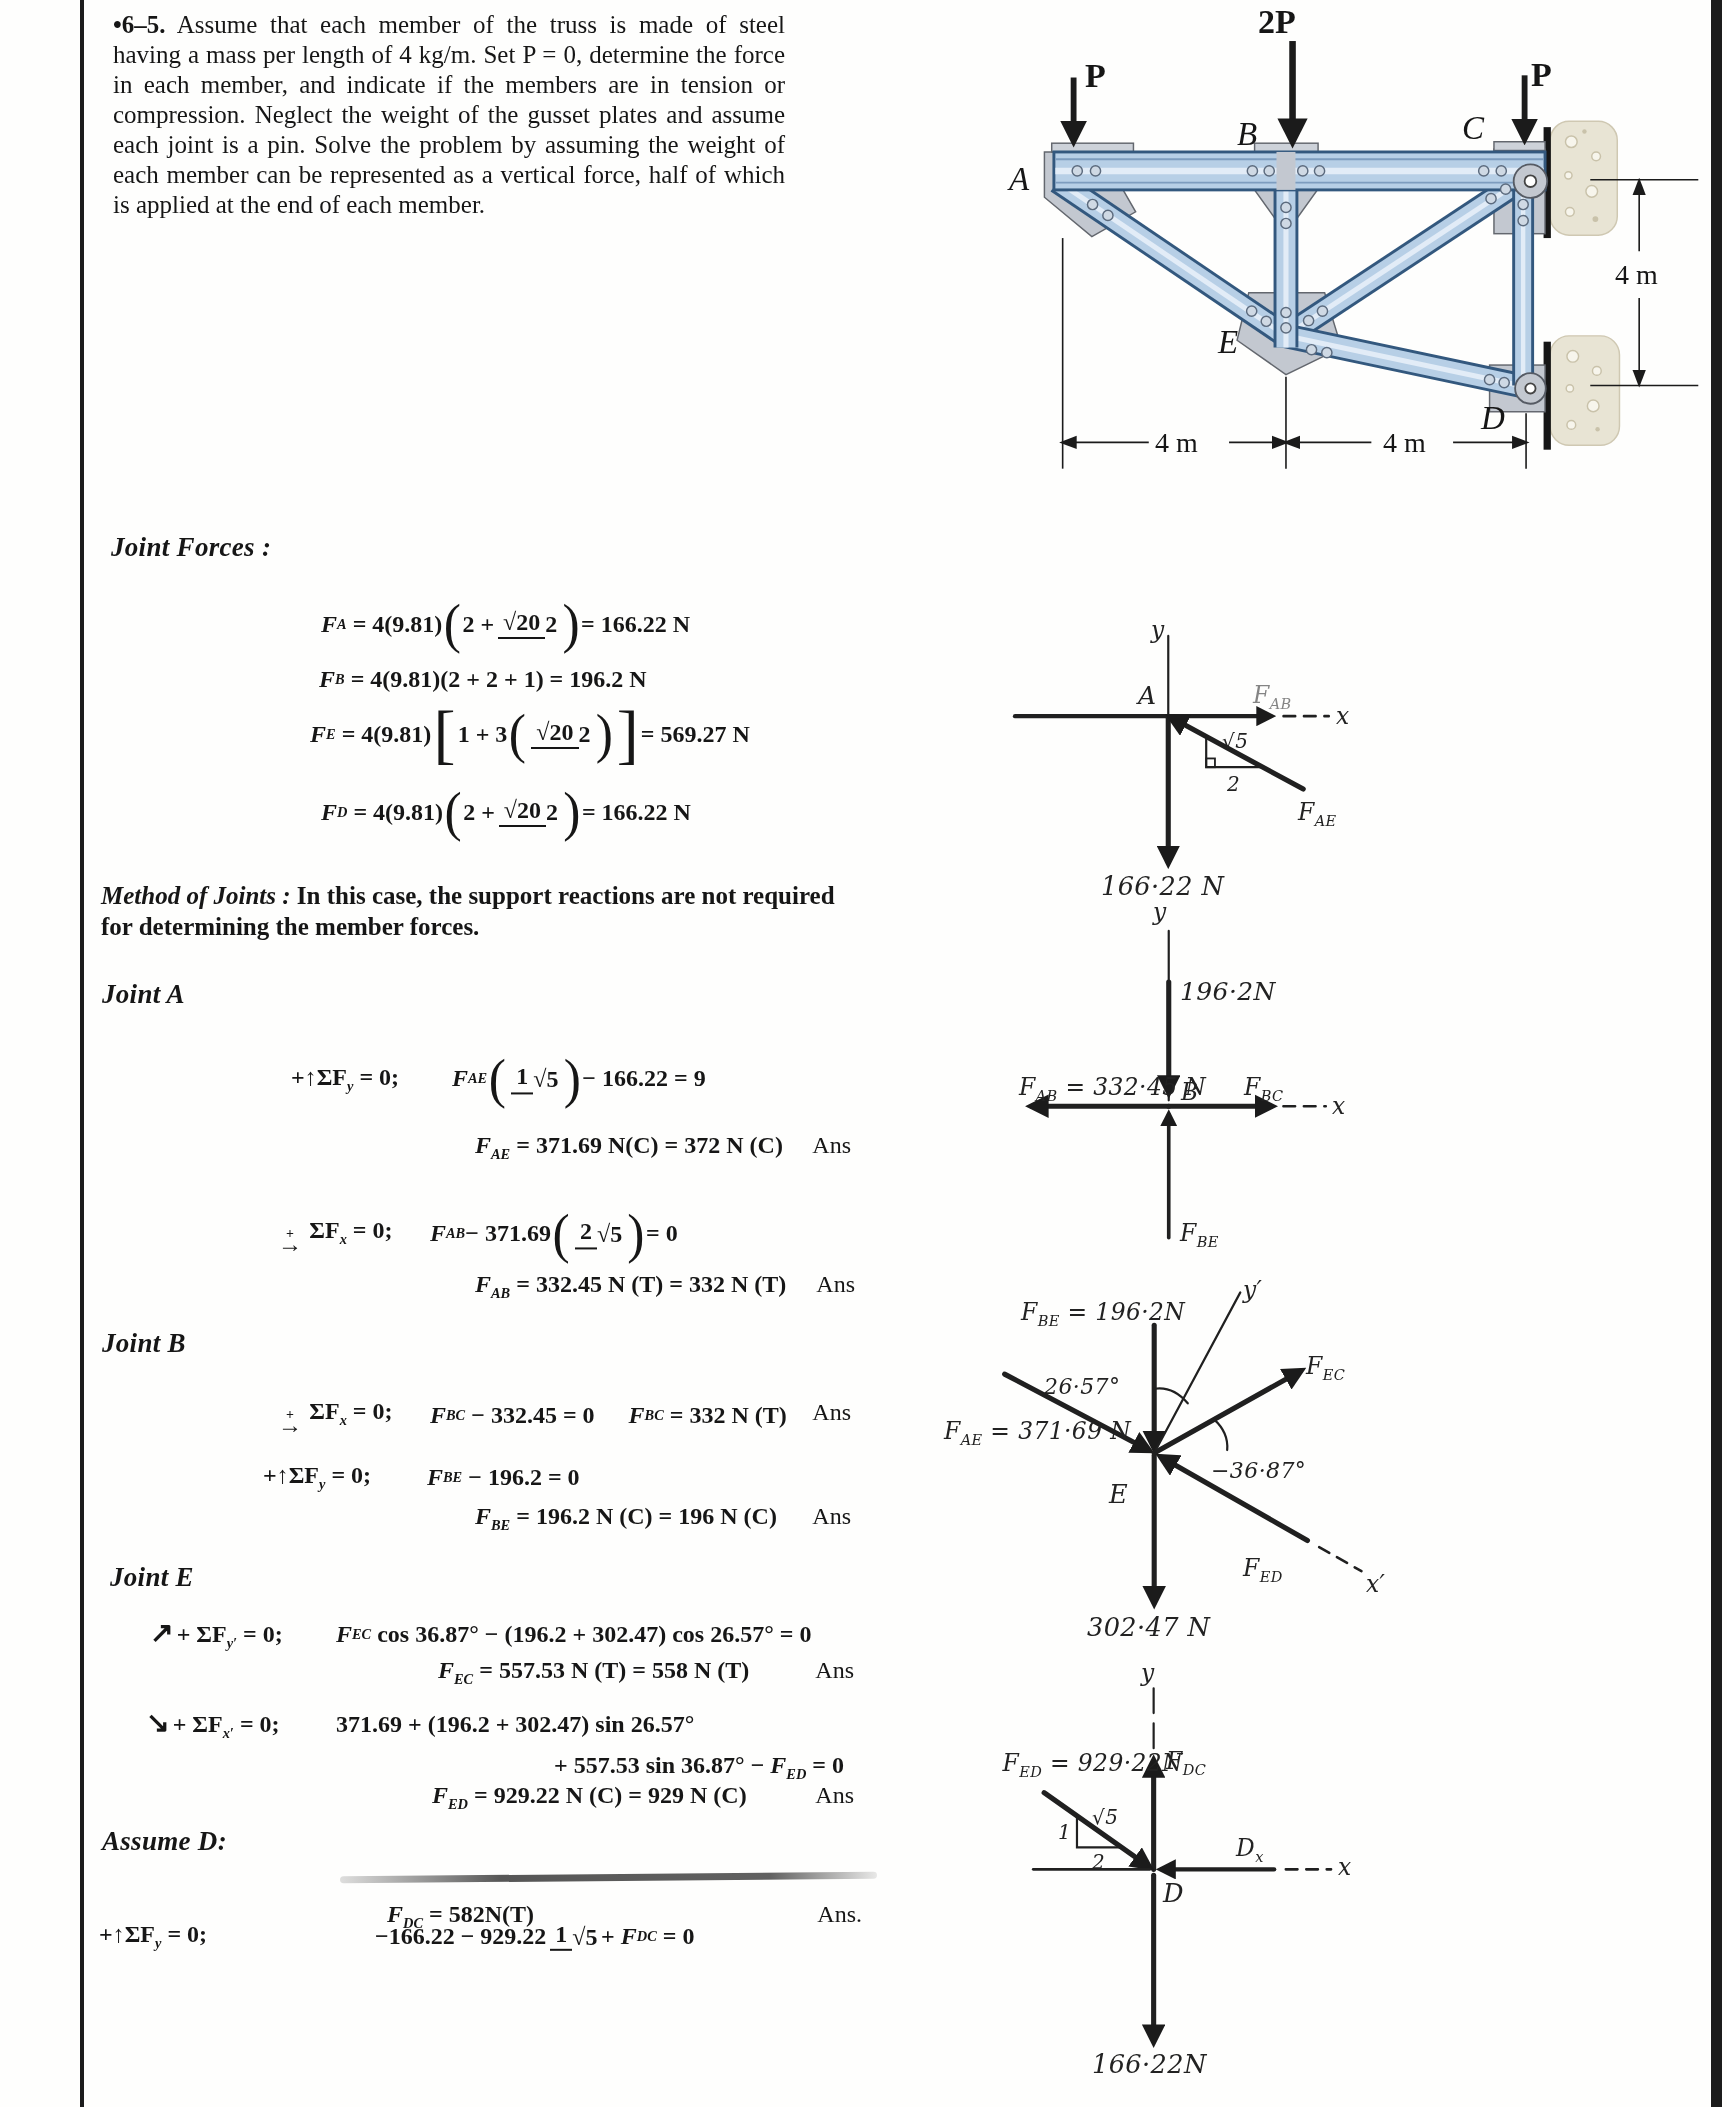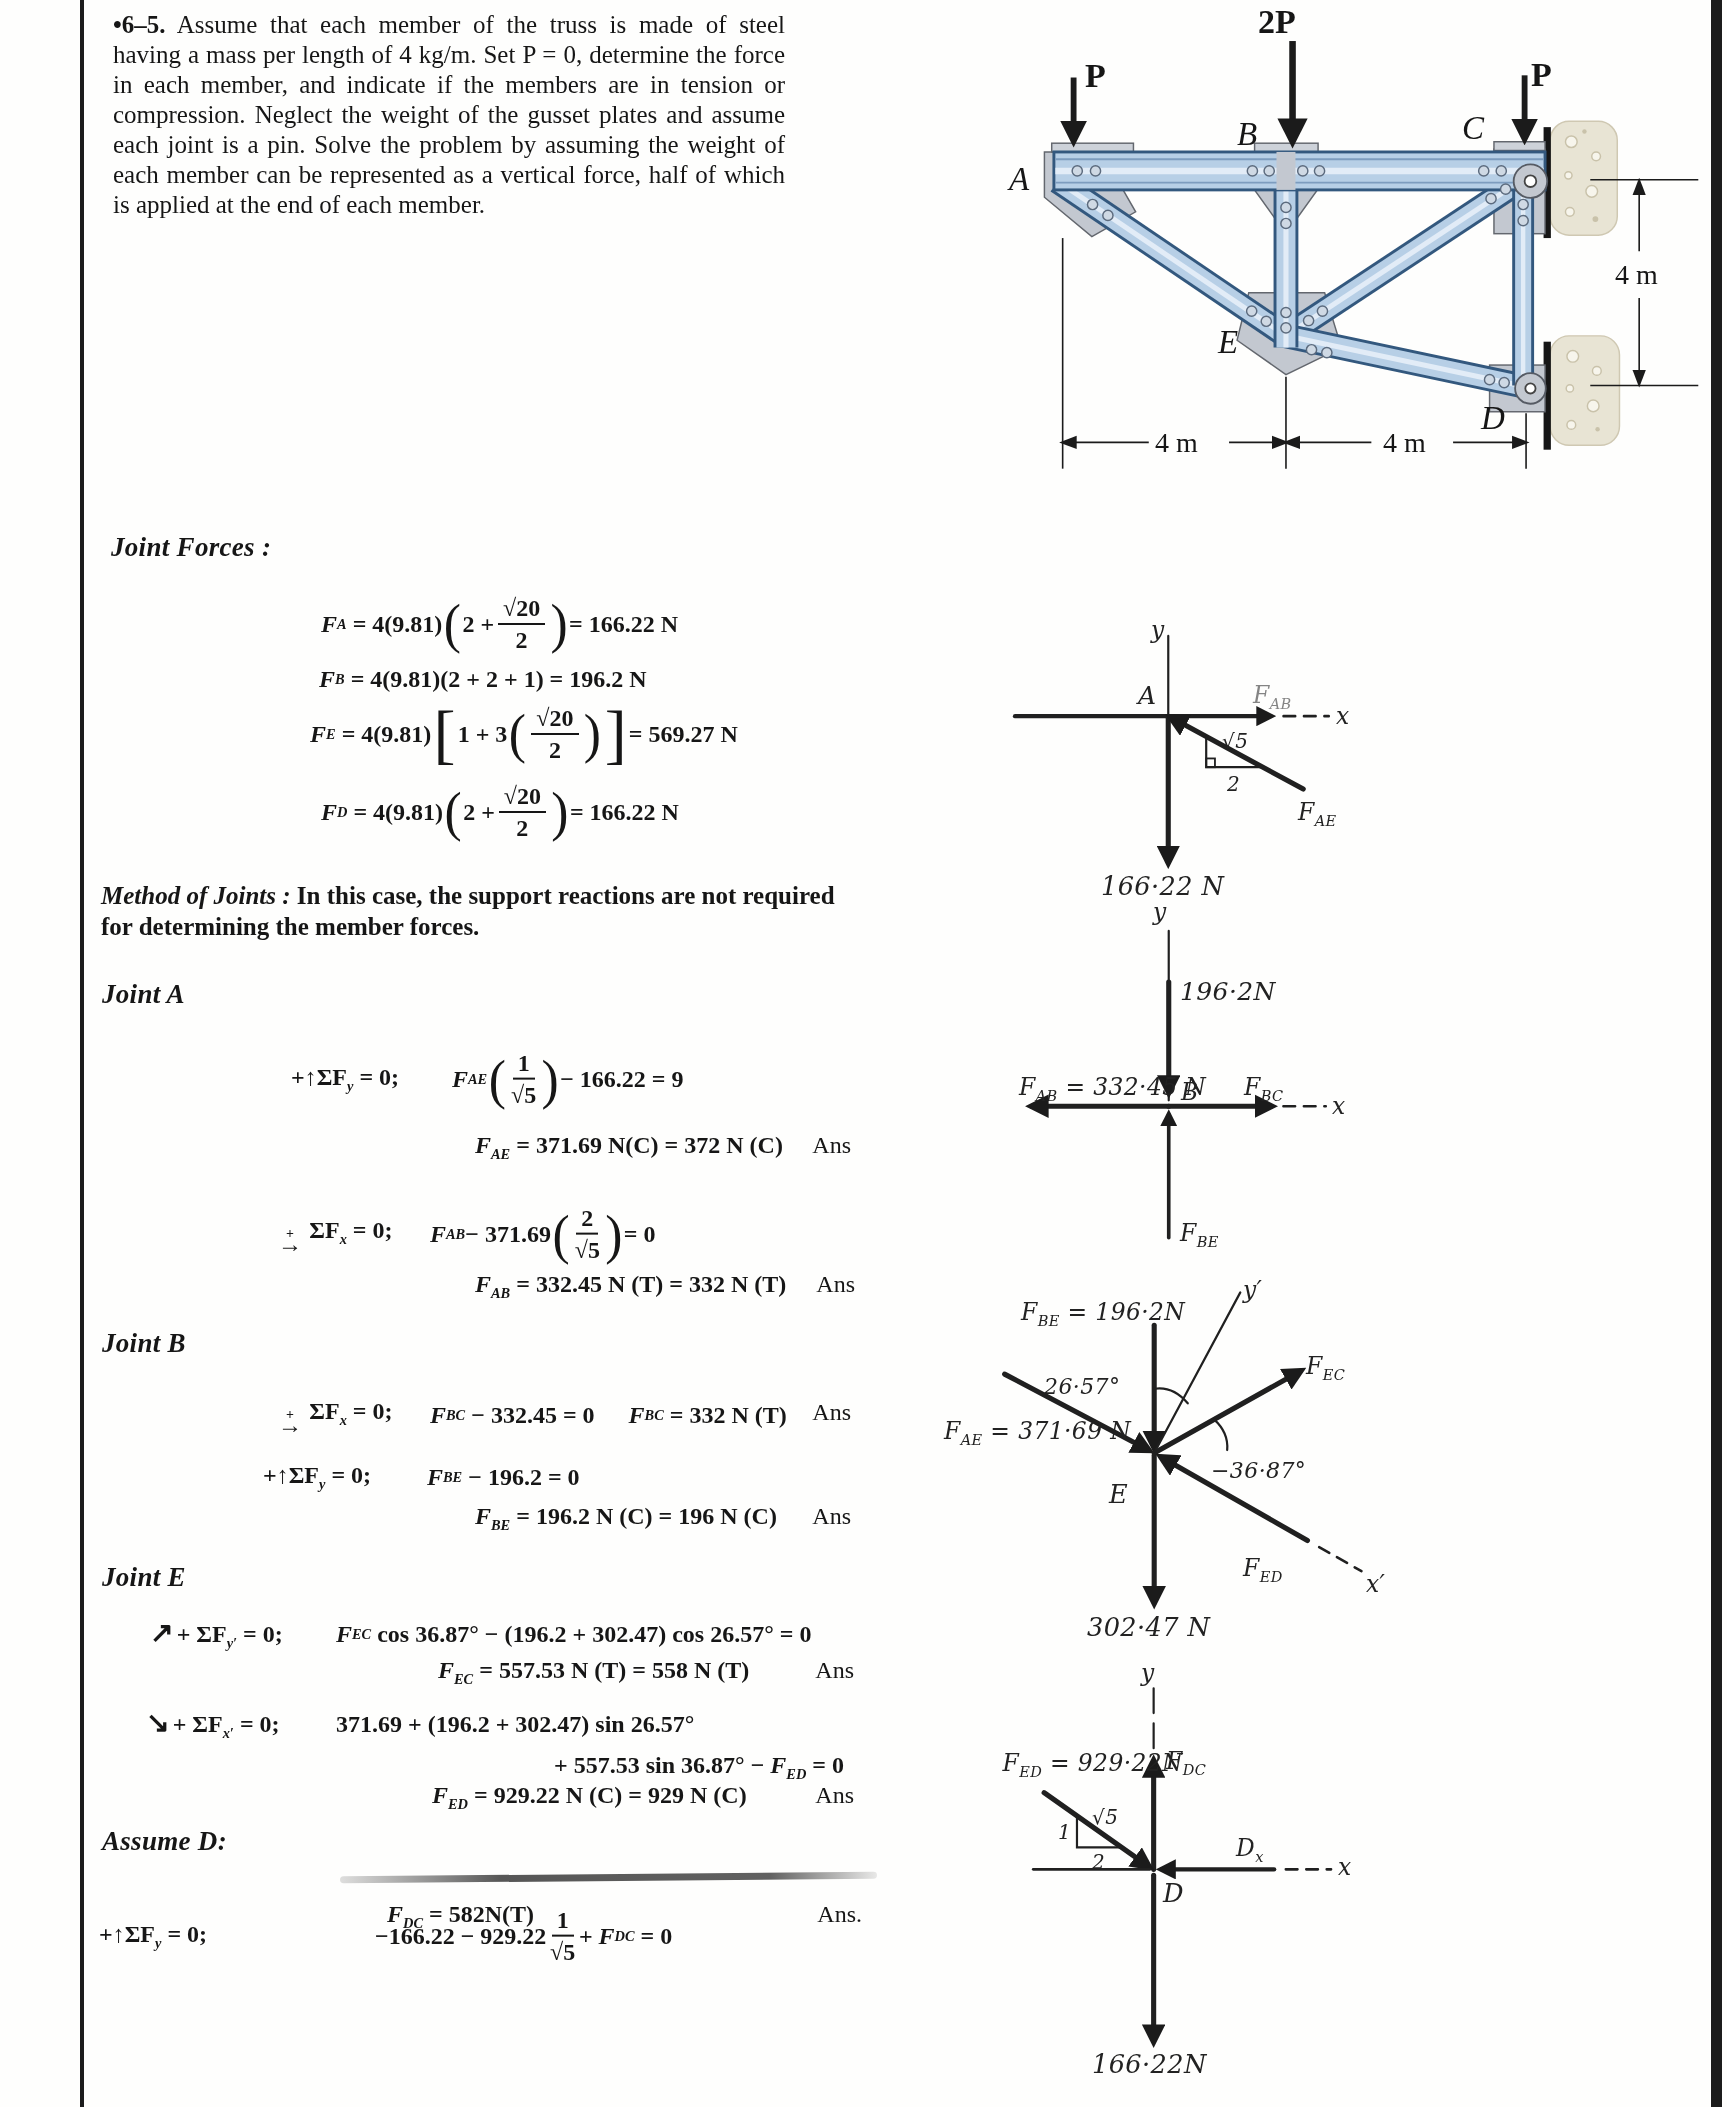--- a/index.html
+++ b/index.html
@@ -11,21 +11,21 @@
            font-size:25px;line-height:30px;text-align:justify}
   #problem .pnum{font-weight:700}
   
   .h{position:absolute;font:italic 700 27px "Liberation Serif",serif;letter-spacing:0.3px;white-space:nowrap}
   .eq{position:absolute;display:flex;align-items:center;
       font:700 24px "Liberation Serif",serif;white-space:nowrap}
   .eq .cnd{display:inline-block}
   .eq .bdy{position:absolute;top:50%;transform:translateY(-50%);display:flex;align-items:center;white-space:nowrap}
   .it{font-style:italic}
   sub{font-size:60%;font-style:italic;font-weight:700}
-  .mfrac{display:inline-flex;flex-direction:column;align-items:center;margin:0 3.7px;line-height:1.12}
+  .mfrac{display:inline-flex;flex-direction:row;align-items:center;margin:0 3.7px;line-height:1.12}
   .mnum{border-bottom:2.2px solid #161616;padding:0 5.1px 1.5px}
   .mden{padding-top:1.5px}
   .bp{font-size:215%;font-weight:400;line-height:.72;margin:0 1.5px;transform:scaleY(1.06)}
   .bk{font-size:275%;font-weight:400;line-height:.66;margin:0 2.2px}
   .pa{display:inline-flex;flex-direction:column;align-items:center;line-height:.58;margin-right:7.3px}
   .pa .pp{font-size:58%}
   .bigarrow{font-size:118%;margin-right:2.9px}
   .res{position:absolute;font:700 24px "Liberation Serif",serif;white-space:nowrap}
   .ans{position:absolute;right:0;top:0;font-weight:400}
   .gap{display:inline-block;width:34px}
@@ -314,21 +314,21 @@
 
 <div class="eq" style="left:263px;top:1461px;height:32px;width:606px">
   <span class="cnd" style="width:164px"><span>+↑ΣF</span><sub>y</sub> <span>= 0;</span></span>
   <span class="it">F</span><sub>BE</sub>&nbsp;<span>− 196.2 = 0</span>
 </div>
 <div class="res" style="left:475px;top:1503px;width:376px">
   <span class="it">F</span><sub>BE</sub>&nbsp;<span>= 196.2 N (C) = 196 N (C)</span>
   <span class="ans">Ans</span>
 </div>
 
-<div class="h" style="left:102px;top:1562px">Joint E</div>
+<div class="h" style="left:110px;top:1562px">Joint E</div>
 
 <div class="eq" style="left:150px;top:1618px;height:32px;width:719px">
   <span class="cnd"><span class="bigarrow">↗</span><span>+</span> <span>ΣF</span><sub>y′</sub> <span>= 0;</span></span>
   <span class="bdy" style="left:186px">
     <span class="it">F</span><sub>EC</sub>&nbsp;<span>cos 36.87° − (196.2 + 302.47) cos 26.57° = 0</span>
   </span>
 </div>
 <div class="res" style="left:438px;top:1657px;width:416px">
   <span class="it">F</span><sub>EC</sub>&nbsp;<span>= 557.53 N (T) = 558 N (T)</span>
   <span class="ans">Ans</span>

